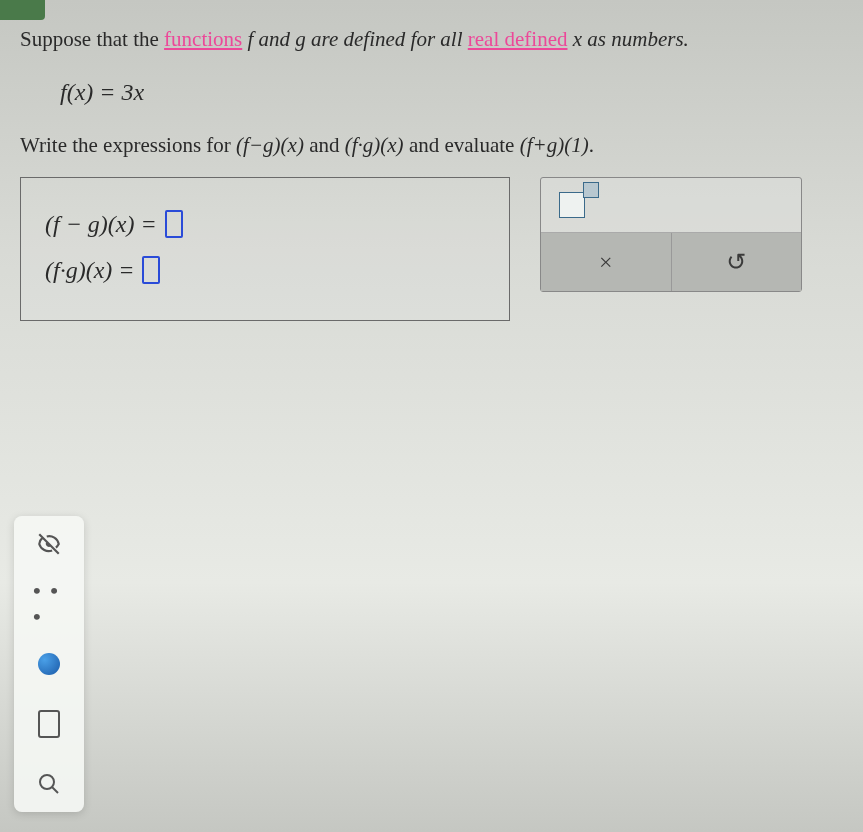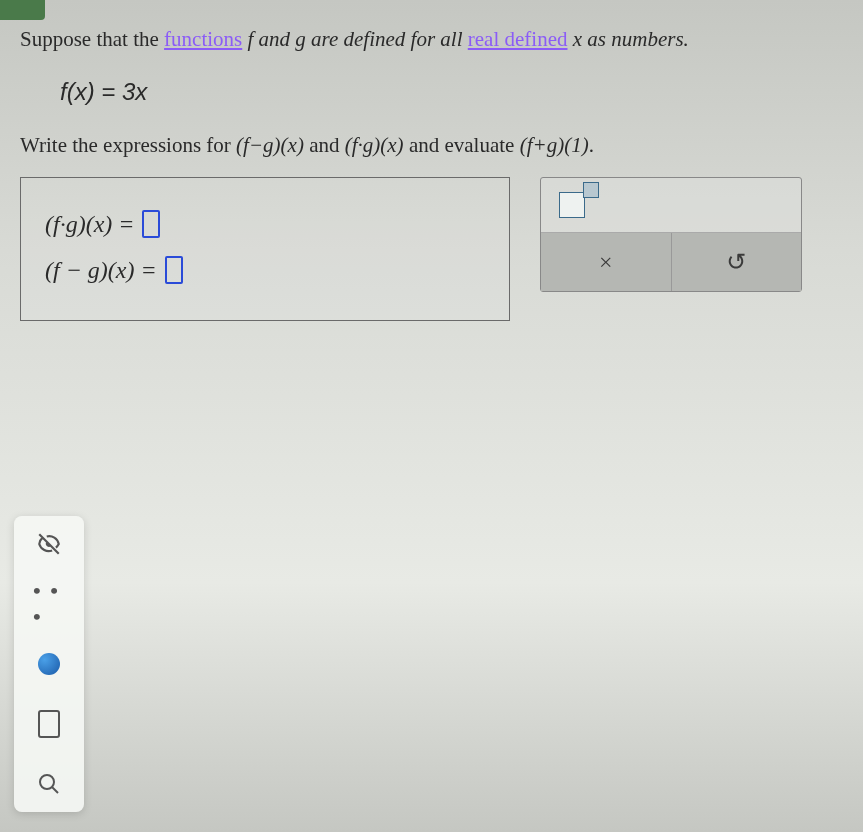--- a/index.html
+++ b/index.html
@@ -24,30 +24,30 @@
   }
   .content {
     padding: 24px 20px 20px 20px;
   }
   .prompt {
     font-size: 21px;
     line-height: 1.5;
     margin-bottom: 18px;
   }
   .underline-link {
-    color: #8b5cf6;
+    color: #ec4899;
     text-decoration: underline;
   }
   .equations {
     margin-left: 40px;
     font-size: 24px;
     font-style: italic;
     line-height: 1.5;
     margin-bottom: 20px;
-    font-family: Liberation Sans, sans-serif;
+    font-family: Liberation Serif, serif;
   }
   .instruction {
     font-size: 21px;
     line-height: 1.5;
     margin-bottom: 16px;
   }
   .math {
     font-family: 'Times New Roman', serif;
     font-style: italic;
   }
@@ -185,25 +185,25 @@
     <div>f(x) = 3x</div>
   </div>
 
   <p class="instruction">
     <span>Write the expressions for </span><span class="math">(f−g)(x)</span><span> and </span><span class="math">(f·g)(x)</span><span> and evaluate </span><span class="math">(f+g)(1)</span><span>.</span>
   </p>
 
   <div class="row-area">
     <div class="answer-box">
       <div class="answer-line">
+        <span class="answer-label">(f − g)(x) = </span>
+        <span class="input-slot"></span>
+      </div>
+      <div class="answer-line">
         <span class="answer-label">(f·g)(x) = </span>
-        <span class="input-slot"></span>
-      </div>
-      <div class="answer-line">
-        <span class="answer-label">(f − g)(x) = </span>
         <span class="input-slot"></span>
       </div>
     </div>
 
     <div class="tool-panel">
       <div class="tool-top">
         <span class="exp-tool">
           <span class="exp-base"></span>
           <span class="exp-sup"></span>
         </span>

